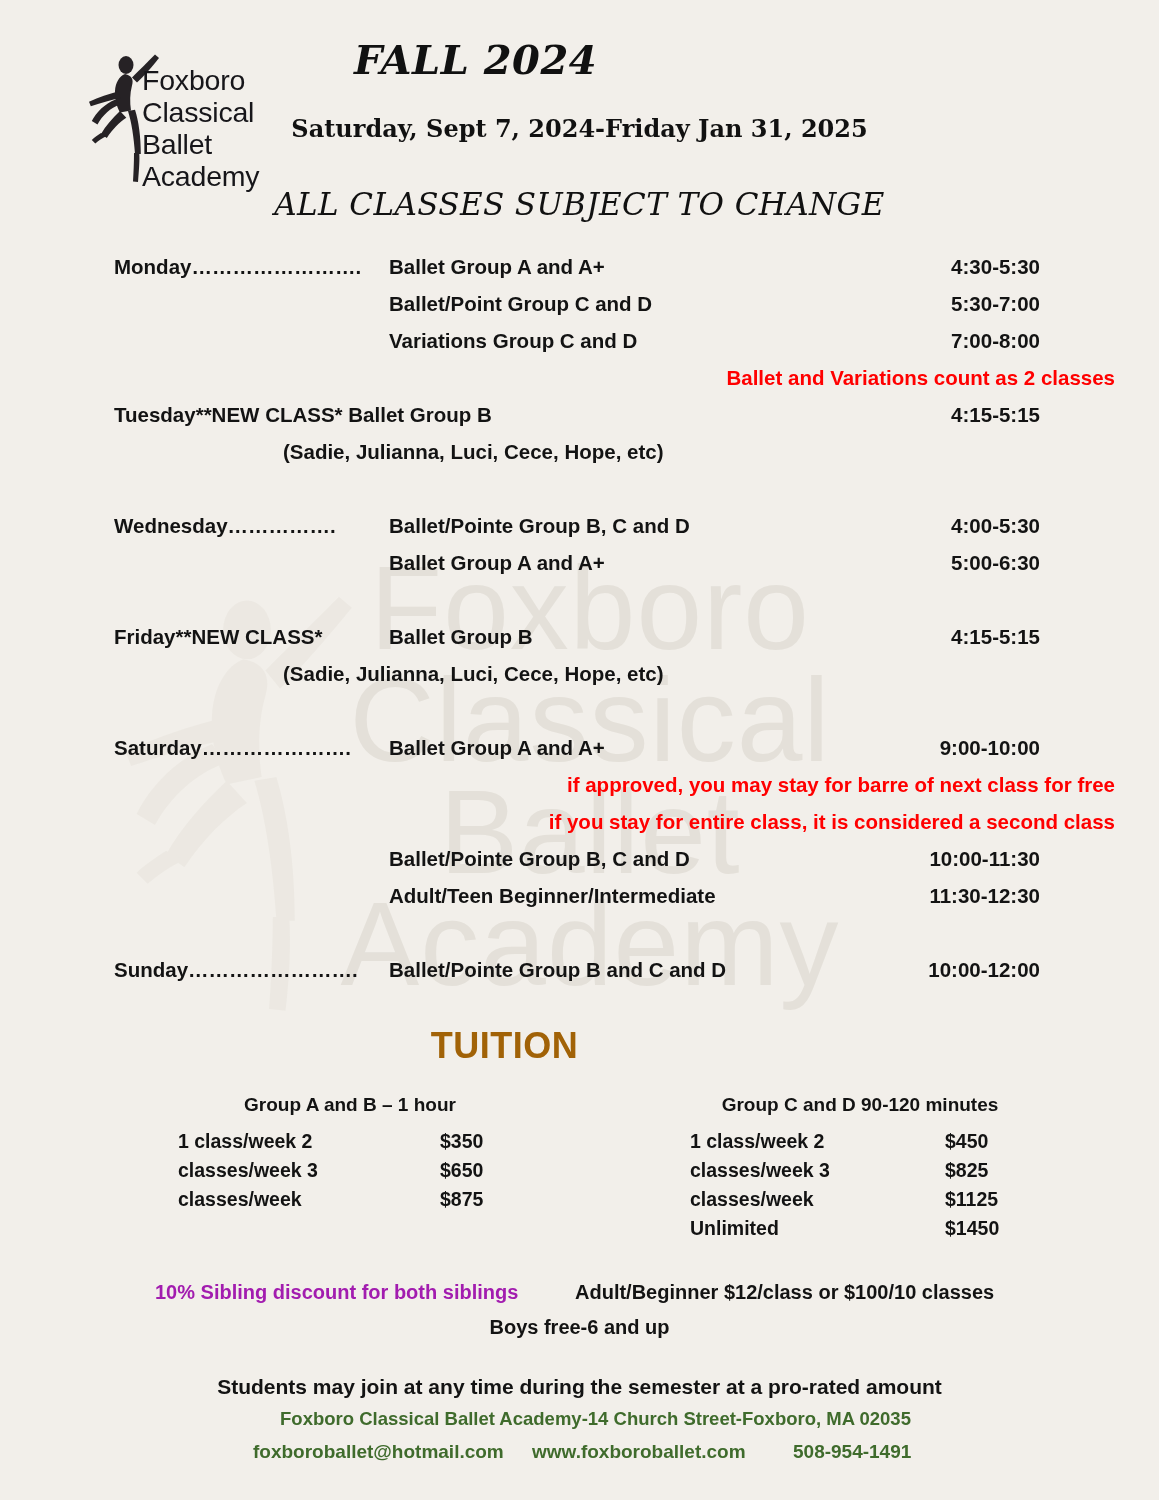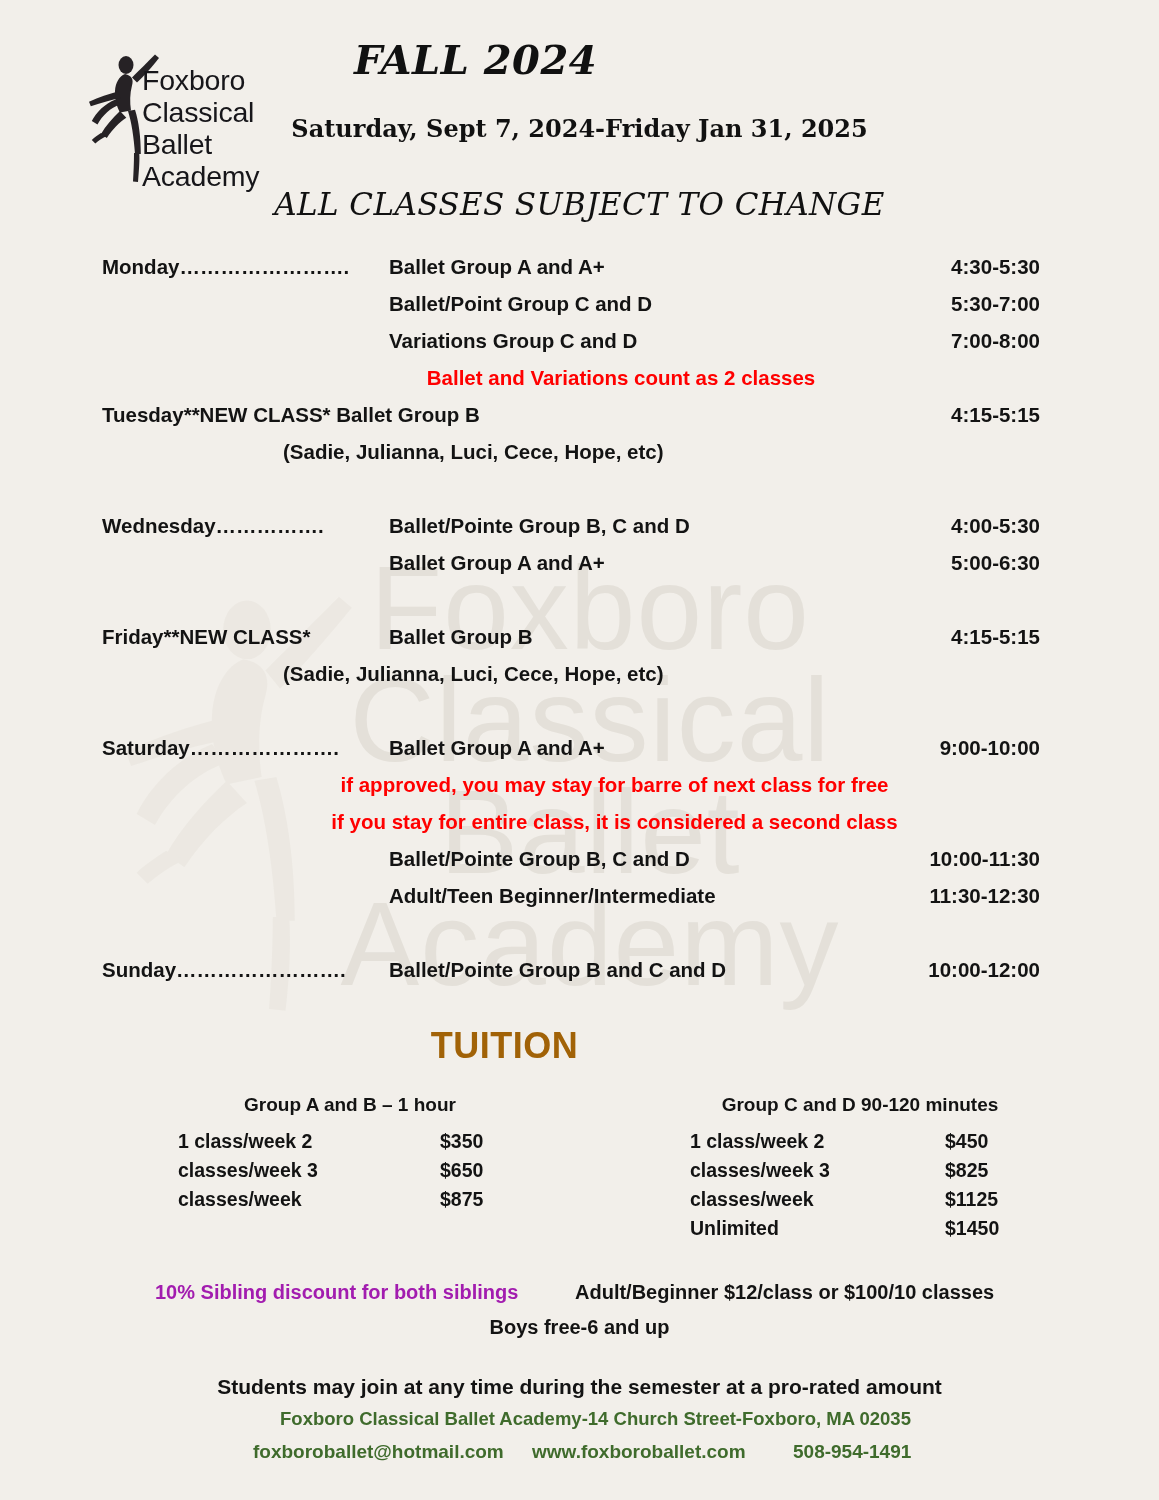--- a/index.html
+++ b/index.html
@@ -125,21 +125,21 @@
     top: 255px;
     width: 1159px;
     z-index: 2;
   }
   .srow {
     position: relative;
     height: 37px;
   }
   .sday {
     position: absolute;
-    left: 102px;
+    left: 114px;
     top: 0;
     font-weight: bold;
     font-size: 20.5px;
     color: #131313;
     white-space: nowrap;
   }
   .sclass {
     position: absolute;
     left: 389px;
     top: 0;
@@ -157,26 +157,25 @@
     font-weight: bold;
     font-size: 20.5px;
     color: #131313;
     white-space: nowrap;
   }
   .stime.wide { left: 890px; width: 150px; }
   .snote-red {
     position: absolute;
     top: 0;
     width: 1115px;
-    text-align: center;
+    text-align: right;
     font-weight: bold;
     font-size: 20.5px;
     color: #ff0000;
     white-space: nowrap;
-    margin-left: 24px;
   }
   .snote-red.indent { text-indent: 79px; }
   .snote-red.indent2 { text-indent: 66px; }
   .ssub {
     position: absolute;
     left: 283px;
     top: 0;
     font-weight: bold;
     font-size: 20.5px;
     color: #131313;

